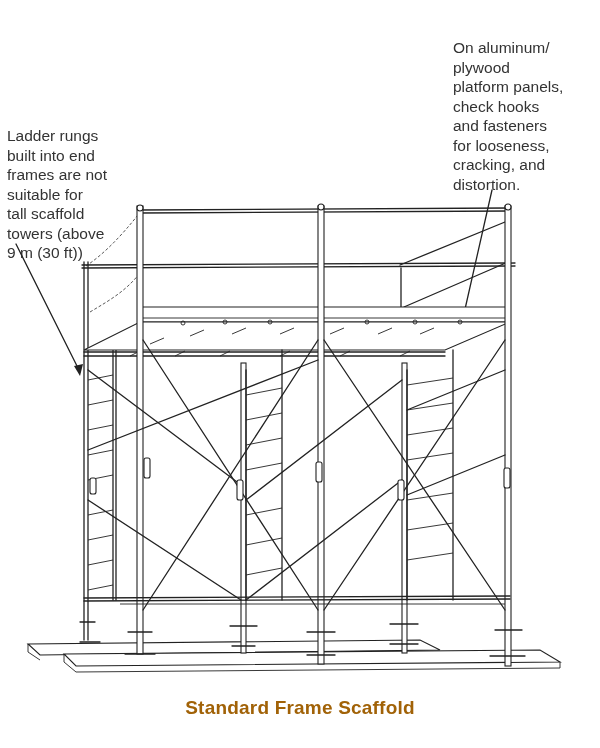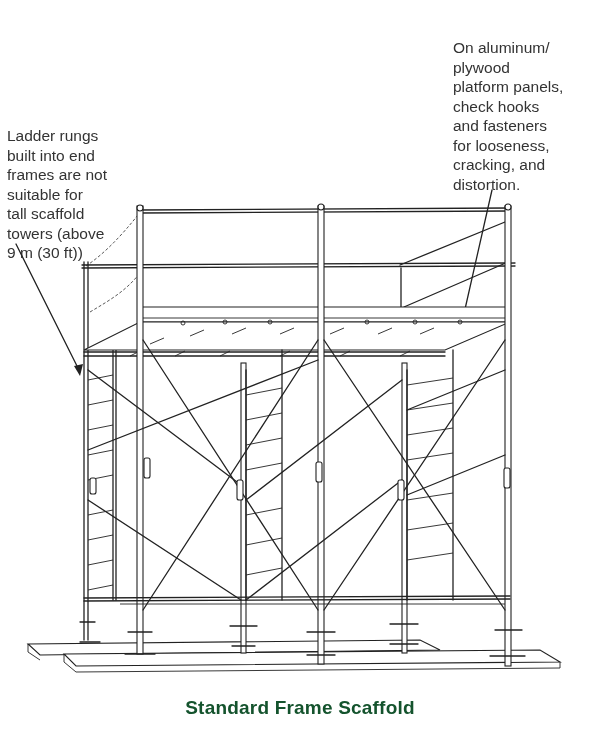--- a/index.html
+++ b/index.html
@@ -2,21 +2,21 @@
 <html><head>
 <meta charset="utf-8">
 <style>
   html, body { margin:0; padding:0; background:#ffffff; }
   body { width:600px; height:748px; position:relative; overflow:hidden;
          font-family:"Liberation Sans", sans-serif; color:#2a2a2a; }
   .note { position:absolute; font-size:15.5px; line-height:19.5px; color:#333; white-space:pre-line; }
   #note-left { left:7px; top:114px; width:160px;margin-top:12px; }
   #note-right { left:453px; top:38px; width:150px; }
   #caption { position:absolute; left:0; width:600px; top:697px; text-align:center;
-             font-weight:bold; font-size:19px; color:#14532d; letter-spacing:0.2px; }
+             font-weight:bold; font-size:19px; color:#a16207; letter-spacing:0.2px; }
   svg { position:absolute; left:0; top:0; }
   .s { stroke:#222; fill:none; stroke-width:1.3; stroke-linecap:round; }
   .t { stroke:#222; fill:none; stroke-width:0.9; }
   .w { stroke:#222; fill:#fff; stroke-width:1.1; }
   .d { stroke:#444; fill:none; stroke-width:0.9; stroke-dasharray:3 2; }
 </style>
 </head>
 <body>
 
 <div class="note" id="note-left">Ladder rungs

